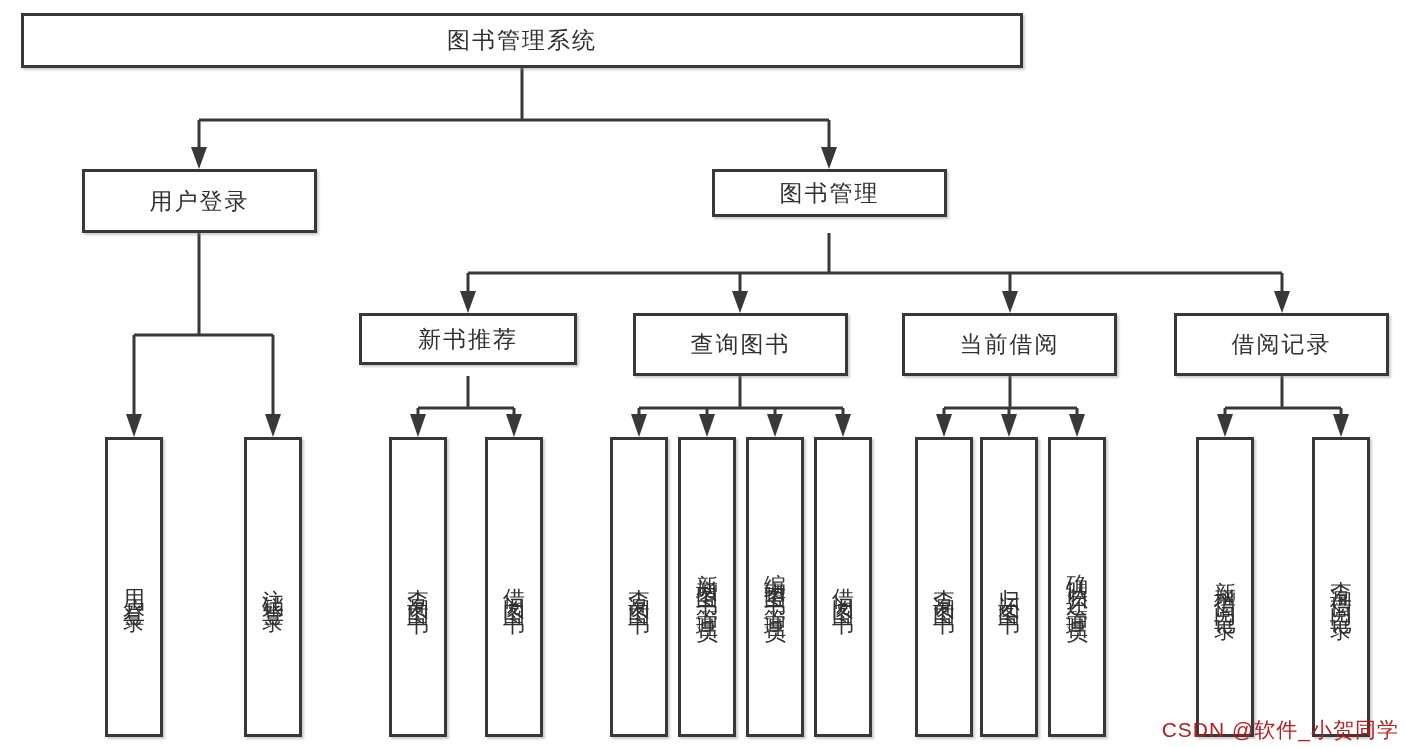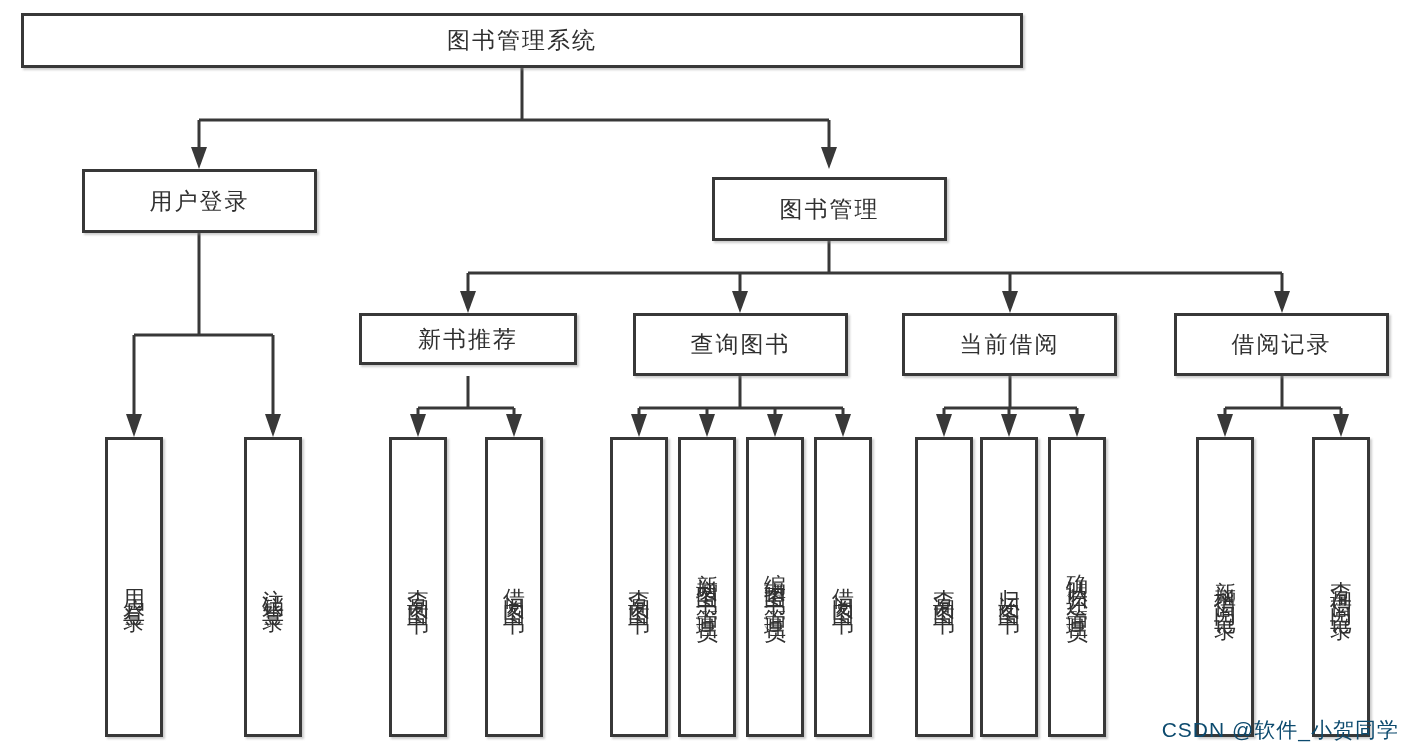--- a/index.html
+++ b/index.html
@@ -107,21 +107,21 @@
     </g>
   </svg>
 
   <div class="box h" style="left:21px; top:13px; width:1002px; height:55px;">
     <span>图书管理系统</span>
   </div>
 
   <div class="box h" style="left:82px; top:169px; width:235px; height:64px;">
     <span>用户登录</span>
   </div>
-  <div class="box h" style="left:712px; top:169px; width:235px; height:64px;margin-top:8px;">
+  <div class="box h" style="left:712px; top:169px; width:235px; height:48px;">
     <span>图书管理</span>
   </div>
 
   <div class="box h" style="left:359px; top:313px; width:218px; height:52px;">
     <span>新书推荐</span>
   </div>
   <div class="box h" style="left:633px; top:313px; width:215px; height:63px;">
     <span>查询图书</span>
   </div>
   <div class="box h" style="left:902px; top:313px; width:215px; height:63px;">
@@ -168,15 +168,15 @@
     <span>确认归还（管理员）</span>
   </div>
 
   <div class="box v" style="left:1196px; top:437px; width:58px; height:300px;">
     <span>新增借阅记录</span>
   </div>
   <div class="box v" style="left:1312px; top:437px; width:58px; height:300px;">
     <span>查询借阅记录</span>
   </div>
 
-  <div class="watermark" style="color:#0c4a6e;">CSDN @软件_小贺同学</div>
+  <div class="watermark" style="color:#b91c1c;">CSDN @软件_小贺同学</div>
 
 </div>
 
 </body></html>

